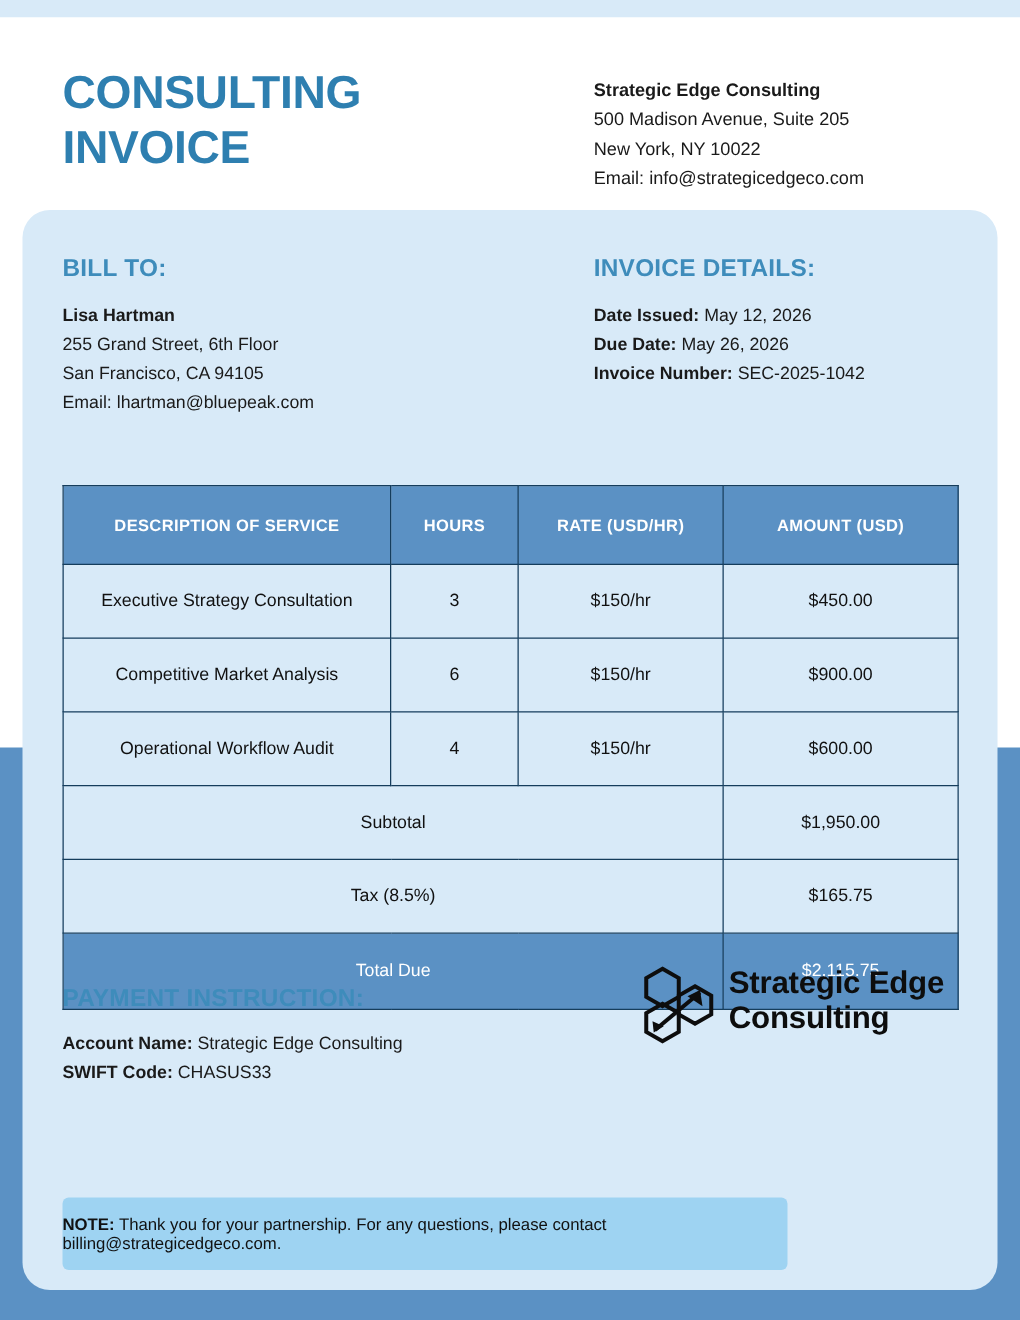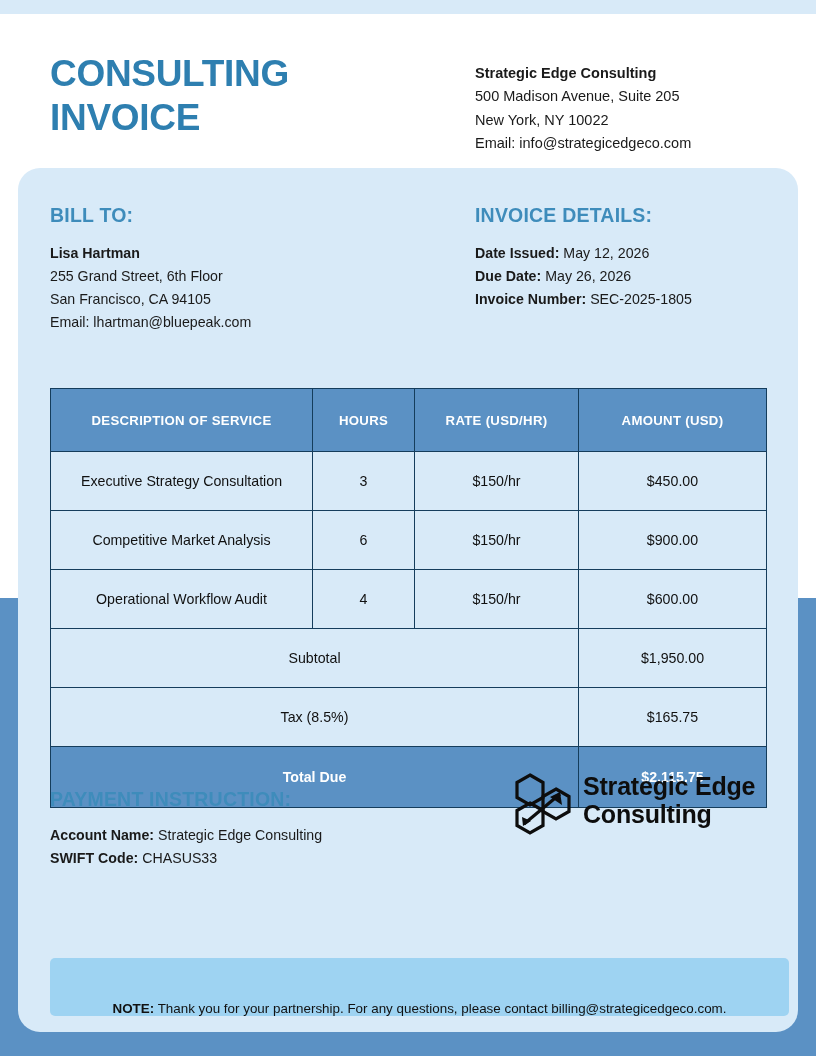--- a/index.html
+++ b/index.html
@@ -50,33 +50,33 @@
   }
   table.items thead th{
     background:#5b91c4;color:#ffffff;
     font-size:13.2px;font-weight:bold;letter-spacing:.3px;height:62px;
   }
   .col-desc{width:262px;}
   .col-hours{width:102px;}
   .col-rate{width:164px;}
   .col-amt{width:188px;}
   td.desc,th.desc{text-align:left;padding-left:14px;}
-  tr.total-row td{background:#5b91c4;color:#ffffff;font-weight:bold;height:60px;}
+  tr.total-row td{background:#5b91c4;color:#ffffff;font-weight:normal;height:60px;}
 
   
   .pay{position:absolute;left:32px;top:620px;width:430px;}
   .pay .blk-body{margin-top:13px;line-height:1.63;}
 
   .logo{position:absolute;left:494px;top:604px;width:270px;display:flex;align-items:flex-start;gap:3px;}
   .logo-text{font-size:25px;font-weight:bold;color:#0d0d0d;line-height:1.12;letter-spacing:-.2px;}
 
   .note{
-    position:absolute;left:32px;top:790px;width:739px;height:58px;
+    position:absolute;left:32px;top:790px;width:580px;height:58px;
     background:#9ed3f2;border-radius:5px;
-    display:flex;align-items:flex-end;justify-content:center;
+    display:flex;align-items:center;justify-content:center;
   }
   .note-text{font-size:13.4px;color:#111111;}
   .note-text .strong{font-weight:bold;}
 </style>
 </head>
 <body>
 
 <div class="top-strip"></div>
 <div class="side-bar"></div>
 <div class="bottom-band"></div>
@@ -112,21 +112,21 @@
       <div>
         <span class="strong">Date Issued:</span>
         <span>May 12, 2026</span>
       </div>
       <div>
         <span class="strong">Due Date:</span>
         <span>May 26, 2026</span>
       </div>
       <div>
         <span class="strong">Invoice Number:</span>
-        <span>SEC-2025-1805</span>
+        <span>SEC-2025-1042</span>
       </div>
     </div>
   </div>
 
   <table class="items">
     <colgroup>
       <col class="col-desc">
         <col class="col-hours">
         <col class="col-rate">
         <col class="col-amt">

